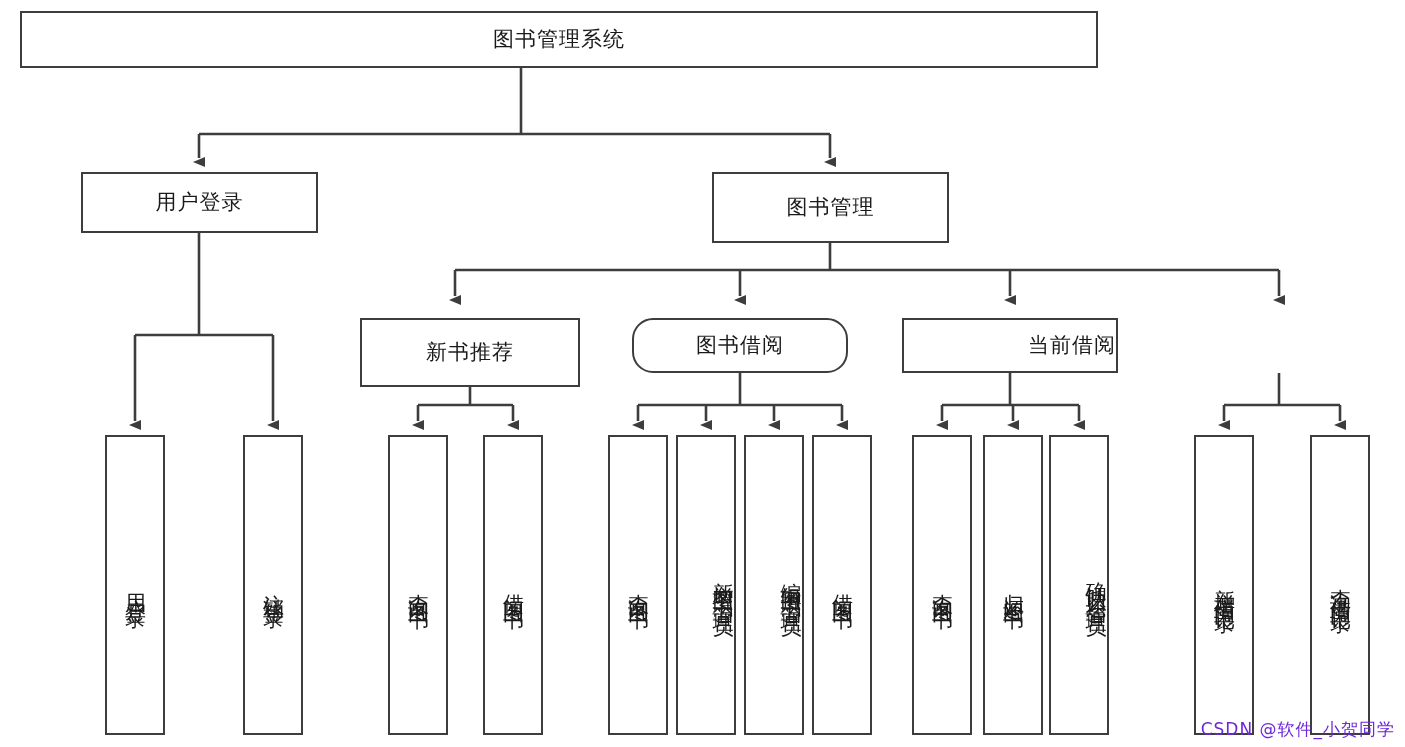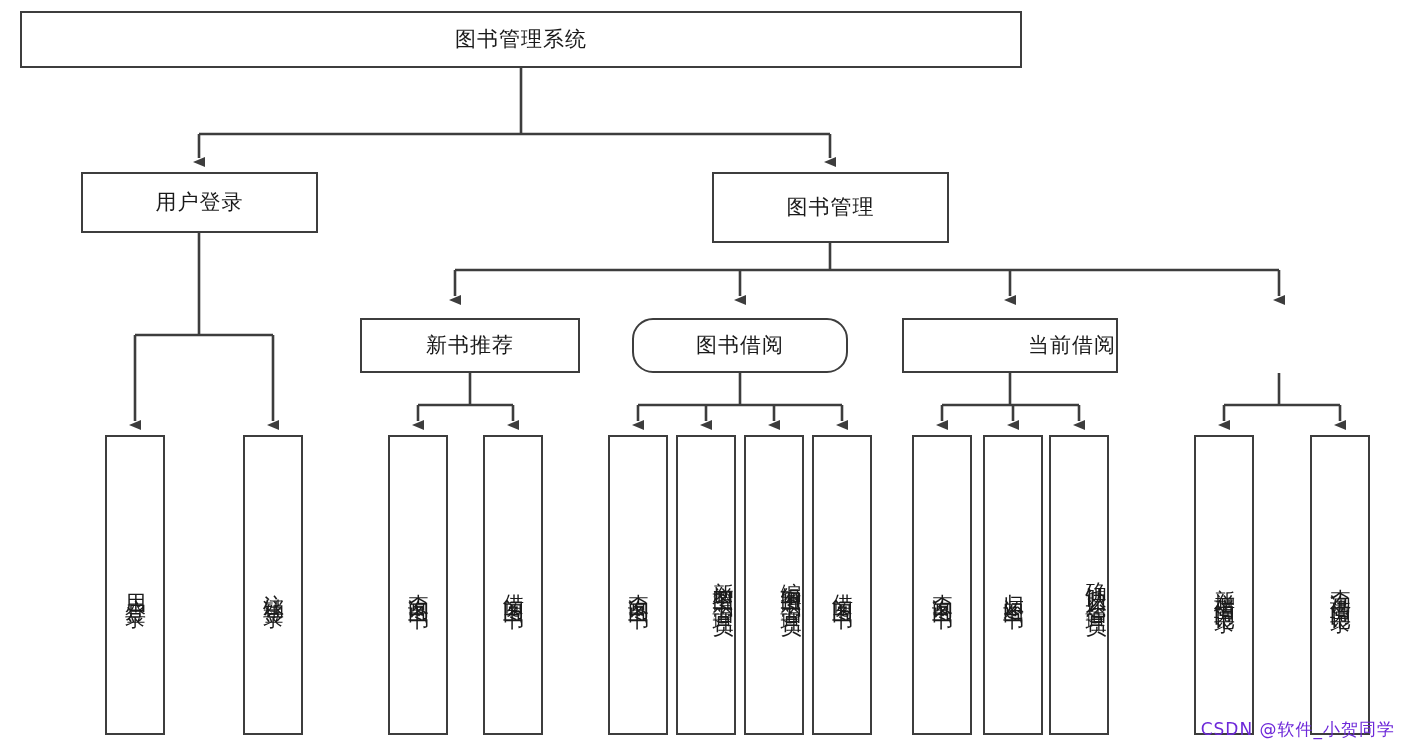--- a/index.html
+++ b/index.html
@@ -115,32 +115,32 @@
       <path d="M 1013 405 L 1013 421" marker-end="url(#arrow)"></path>
       <path d="M 1079 405 L 1079 421" marker-end="url(#arrow)"></path>
 
       <path d="M 1279 373 L 1279 405"></path>
       <path d="M 1224 405 L 1340 405"></path>
       <path d="M 1224 405 L 1224 421" marker-end="url(#arrow)"></path>
       <path d="M 1340 405 L 1340 421" marker-end="url(#arrow)"></path>
     </g>
   </svg>
 
-  <div class="node horiz" style="left:20px; top:11px; width:1002px; height:57px;">
+  <div class="node horiz" style="left:20px; top:11px; width:1078px; height:57px;">
     <span>图书管理系统</span>
   </div>
 
   <div class="node horiz" style="left:81px; top:172px; width:237px; height:61px;">
     <span>用户登录</span>
   </div>
   <div class="node horiz" style="left:712px; top:172px; width:237px; height:71px;">
     <span>图书管理</span>
   </div>
 
-  <div class="node horiz" style="left:360px; top:318px; width:220px; height:55px;">
+  <div class="node horiz" style="left:360px; top:318px; width:220px; height:69px;">
     <span>新书推荐</span>
   </div>
   <div class="node horiz" style="left:632px; top:318px; width:216px; height:55px;border-radius:21px;">
     <span>图书借阅</span>
   </div>
   <div class="node horiz" style="left:902px; top:318px; width:216px; height:55px;justify-content:flex-end;">
     <span>当前借阅</span>
   </div>
 
   <div class="node vert mid" style="left:105px; top:435px; width:60px; height:300px;">

